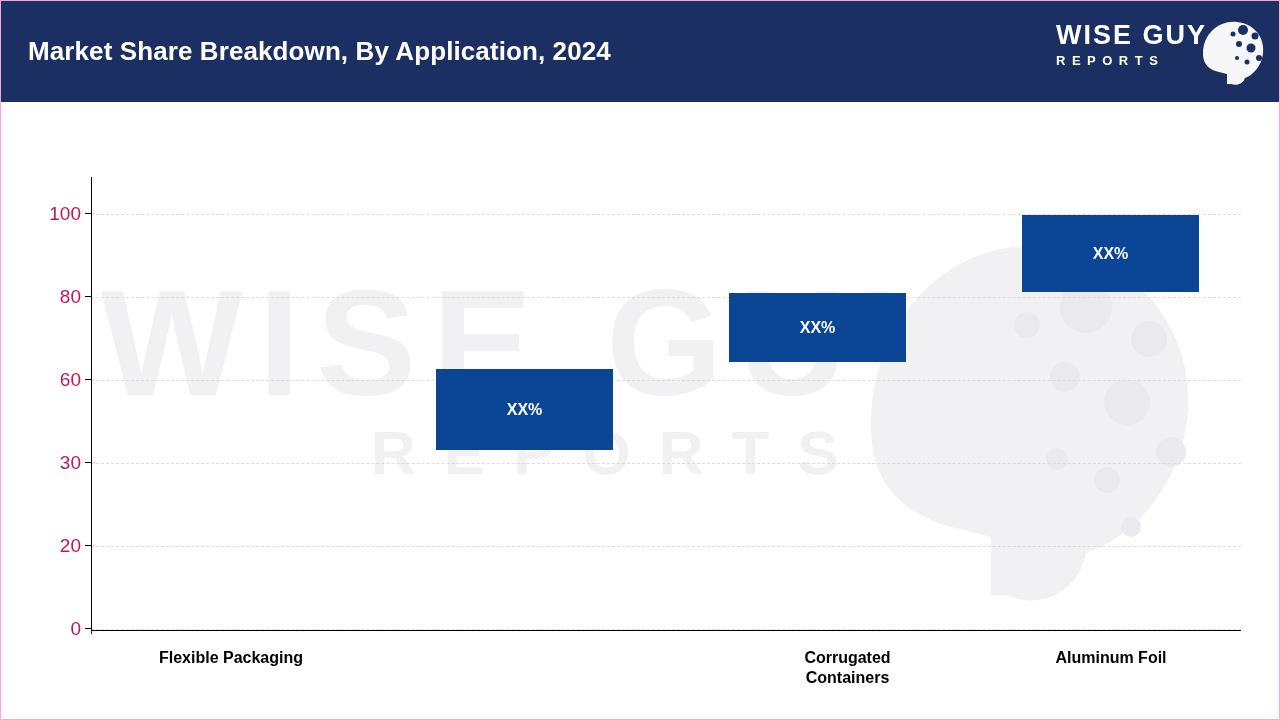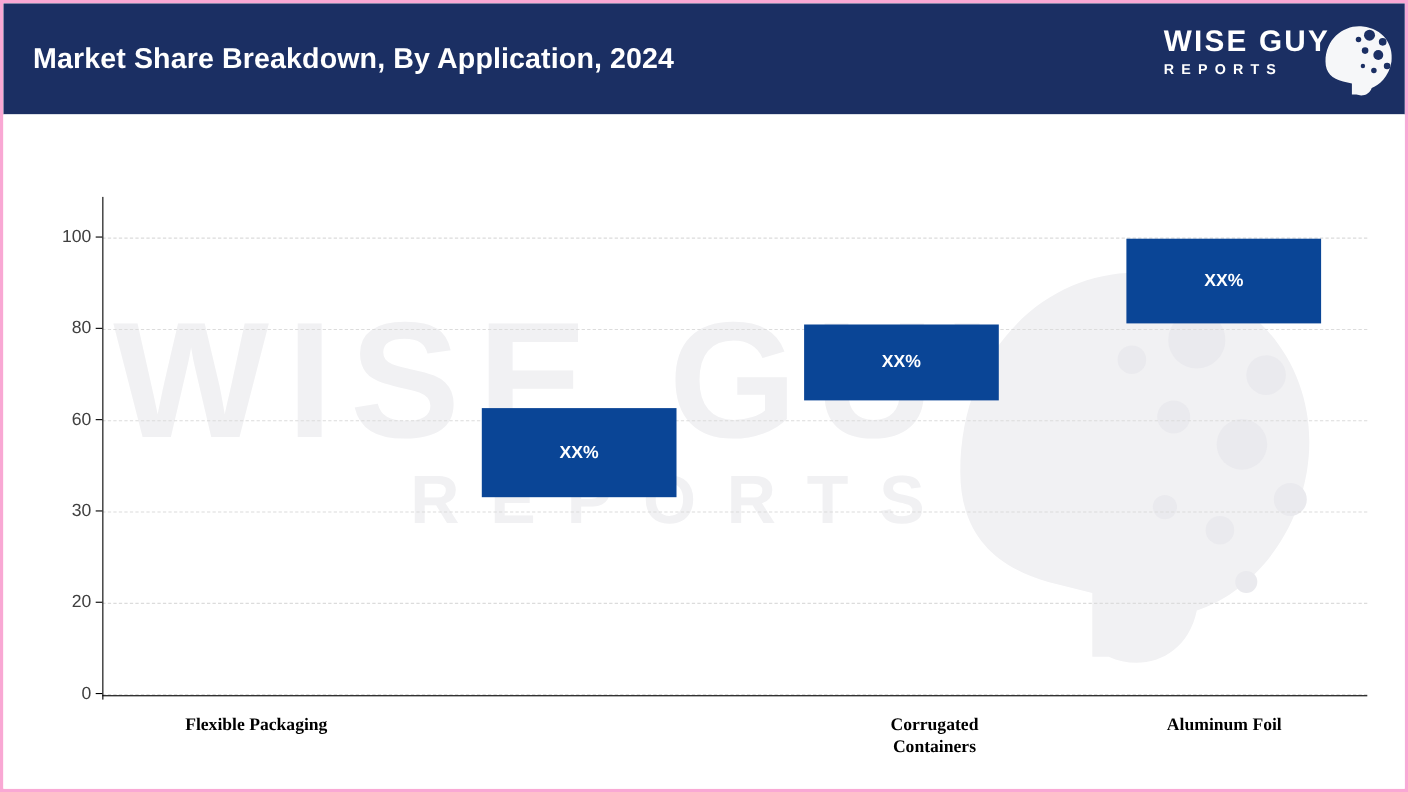--- a/index.html
+++ b/index.html
@@ -11,21 +11,21 @@
     height: 720px;
     background: #ffffff;
     font-family: "Liberation Sans", sans-serif;
     overflow: hidden;
   }
   .page {
     position: relative;
     width: 1280px;
     height: 720px;
     box-sizing: border-box;
-    border: 3px solid #f9a8d4;
+    border: 1px solid #f9a8d4;
     background: #ffffff;
     overflow: hidden;
   }
 
   
   .header {
     position: absolute;
     left: 0;
     top: 0;
     width: 1280px;
@@ -148,22 +148,22 @@
     top: 528px;
     width: 1150px;
     height: 1px;
     background: #000000;
   }
   .ytick {
     position: absolute;
     right: 100%;
     transform: translateY(-50%);
     padding-right: 10px;
-    font-size: 16px;
-    color: #404040;
+    font-size: 19px;
+    color: #be185d;
     white-space: nowrap;
   }
   .ytick-mark {
     position: absolute;
     left: -6px;
     width: 6px;
     height: 1px;
     background: #000000;
     transform: translateY(-1px);
   }
@@ -193,21 +193,20 @@
     width: 1150px;
     height: 70px;
   }
   .cat {
     position: absolute;
     text-align: center;
     font-size: 16px;
     font-weight: bold;
     color: #000000;
     line-height: 20px;
-    font-family: Liberation Serif, serif;
   }
 </style>
 </head>
 <body>
 
 <div class="page">
 
   <div class="header">
     <div class="header-title">Market Share Breakdown, By Application, 2024</div>
     <div class="logo">

